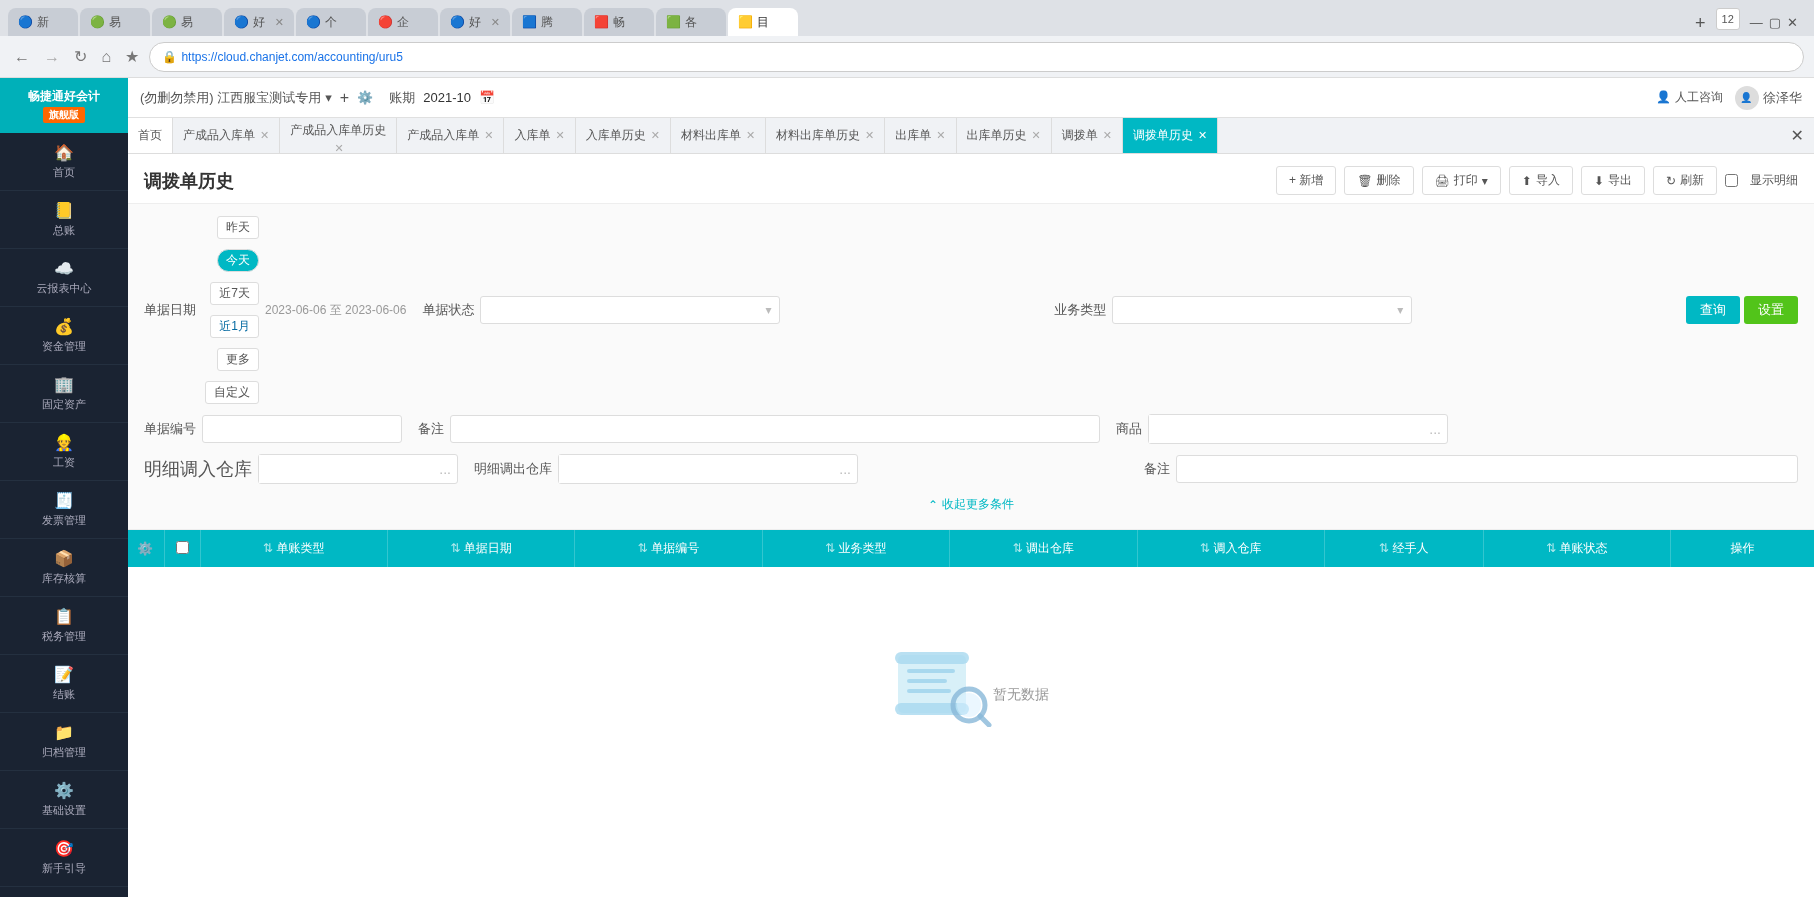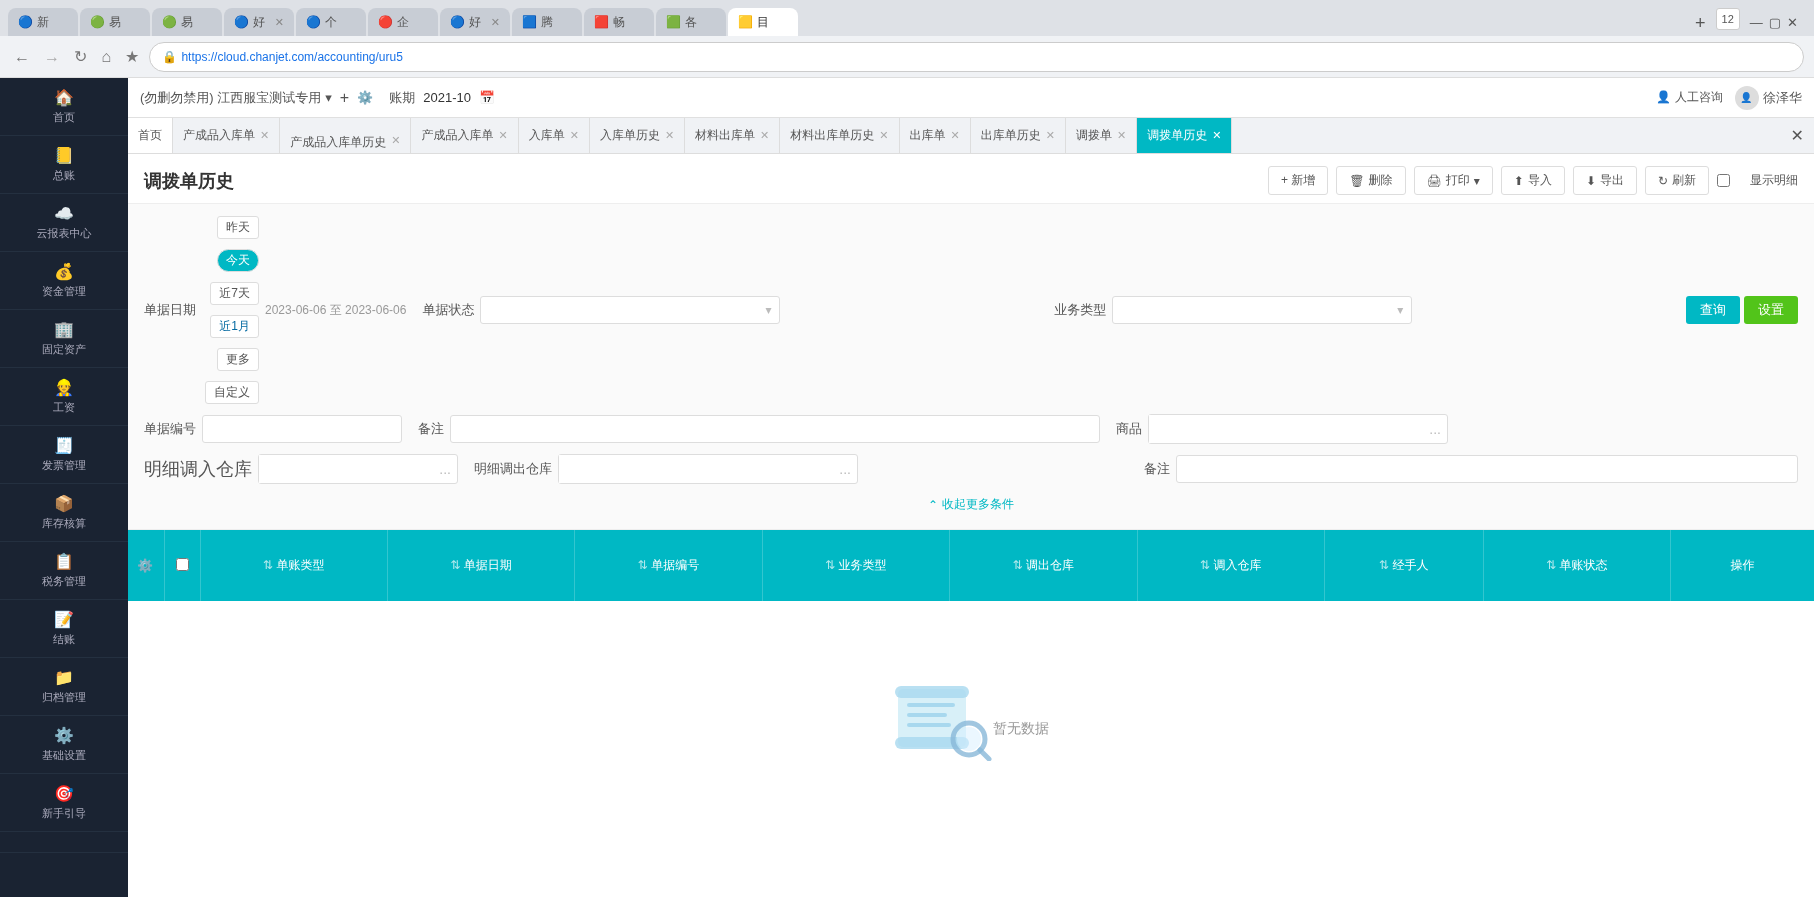--- a/index.html
+++ b/index.html
@@ -76,20 +76,24 @@
   <button style="background:none;border:none;cursor:pointer;font-size:16px;color:#777;padding:4px;">★</button>
   <div style="flex:1;height:30px;border:1px solid #ccc;border-radius:15px;padding:0 12px;font-size:12px;background:#fff;display:flex;align-items:center;color:#1a73e8;cursor:text;">
     <span style="color:#555;margin-right:4px;">🔒</span>
     <span>https://cloud.chanjet.com/accounting/uru5</span>
   </div>
 </div>
 
 <div style="display:flex; height:calc(897px - 78px);">
 
   <div style="width:128px;background:#1a2332;color:#fff;display:flex;flex-direction:column;flex-shrink:0;overflow:hidden;">
+    <div style="background:#00b0b9;padding:10px 8px;text-align:center;font-size:12px;color:#fff;font-weight:bold;line-height:1.4;position:relative;min-height:55px;display:flex;flex-direction:column;align-items:center;justify-content:center;">
+      <div>畅捷通好会计</div>
+      <div style="background:#ff6600;font-size:10px;padding:1px 6px;border-radius:2px;margin-top:2px;">旗舰版</div>
+    </div>
     <div id="sidebar-items" style="flex:1;overflow-y:auto;">
         <div style="display: flex; flex-direction: column; align-items: center; padding: 10px 4px; cursor: pointer; color: rgb(170, 170, 187); font-size: 11px; gap: 3px; border-bottom: 1px solid rgb(36, 48, 64);">
           <span style="font-size:16px;">🏠</span>
           <span>首页</span>
         </div>
         <div style="display: flex; flex-direction: column; align-items: center; padding: 10px 4px; cursor: pointer; color: rgb(170, 170, 187); font-size: 11px; gap: 3px; border-bottom: 1px solid rgb(36, 48, 64);">
           <span style="font-size:16px;">📒</span>
           <span>总账</span>
         </div>
         <div style="display: flex; flex-direction: column; align-items: center; padding: 10px 4px; cursor: pointer; color: rgb(170, 170, 187); font-size: 11px; gap: 3px; border-bottom: 1px solid rgb(36, 48, 64);">
@@ -163,21 +167,21 @@
 
     <div style="background:#f0f2f5;display:flex;align-items:center;border-bottom:1px solid #ddd;overflow-x:auto;flex-shrink:0;height:36px;">
       <div id="page-tabs-container" style="display:flex;align-items:center;flex:1;overflow:hidden;">
           <div style="height: 36px; padding: 0px 10px; display: flex; align-items: center; gap: 3px; cursor: pointer; font-size: 12px; color: rgb(85, 85, 85); white-space: nowrap; border-right: 1px solid rgb(221, 221, 221); background: rgb(255, 255, 255); flex-shrink: 0;">
             <span>首页</span>
           </div>
           <div style="height: 36px; padding: 0px 10px; display: flex; align-items: center; gap: 3px; cursor: pointer; font-size: 12px; color: rgb(85, 85, 85); white-space: nowrap; border-right: 1px solid rgb(221, 221, 221); background: rgb(240, 242, 245); flex-shrink: 0;">
             <span>产成品入库单</span>
             <span style="color:#aaa;cursor:pointer;font-size:11px;margin-left:2px;">✕</span>
           </div>
-          <div style="height: 36px; padding: 16px 10px; display: flex; align-items: flex-start; gap: 3px; cursor: pointer; font-size: 12px; color: rgb(85, 85, 85); white-space: nowrap; border-right: 1px solid rgb(221, 221, 221); background: rgb(240, 242, 245); flex-shrink: 0;">
+          <div style="height: 36px; padding: 4px 10px; display: flex; align-items: center; gap: 3px; cursor: pointer; font-size: 12px; color: rgb(85, 85, 85); white-space: nowrap; border-right: 1px solid rgb(221, 221, 221); background: rgb(240, 242, 245); flex-shrink: 0; flex-direction: column;">
             <span>产成品入库单历史</span>
             <span style="color:#aaa;cursor:pointer;font-size:11px;margin-left:2px;">✕</span>
           </div>
           <div style="height: 36px; padding: 0px 10px; display: flex; align-items: center; gap: 3px; cursor: pointer; font-size: 12px; color: rgb(85, 85, 85); white-space: nowrap; border-right: 1px solid rgb(221, 221, 221); background: rgb(240, 242, 245); flex-shrink: 0;">
             <span>产成品入库单</span>
             <span style="color:#aaa;cursor:pointer;font-size:11px;margin-left:2px;">✕</span>
           </div>
           <div style="height: 36px; padding: 0px 10px; display: flex; align-items: center; gap: 3px; cursor: pointer; font-size: 12px; color: rgb(85, 85, 85); white-space: nowrap; border-right: 1px solid rgb(221, 221, 221); background: rgb(240, 242, 245); flex-shrink: 0;">
             <span>入库单</span>
             <span style="color:#aaa;cursor:pointer;font-size:11px;margin-left:2px;">✕</span>
@@ -234,21 +238,21 @@
             <span>导入</span>
           </button>
           <button style="padding:5px 12px;border:1px solid #ddd;border-radius:3px;cursor:pointer;font-size:12px;background:#fff;color:#555;display:flex;align-items:center;gap:4px;">
             <span>⬇</span>
             <span>导出</span>
           </button>
           <button style="padding:5px 12px;border:1px solid #ddd;border-radius:3px;cursor:pointer;font-size:12px;background:#fff;color:#555;display:flex;align-items:center;gap:4px;">
             <span>↻</span>
             <span>刷新</span>
           </button>
-          <label style="display:flex;align-items:center;gap:20px;font-size:12px;color:#555;cursor:pointer;">
+          <label style="display:flex;align-items:center;gap:12px;font-size:12px;color:#555;cursor:pointer;">
             <input type="checkbox" style="">
             <span>显示明细</span>
           </label>
         </div>
       </div>
 
       <div style="padding:12px 16px;border-bottom:1px solid #eee;background:#fafafa;">
 
         <div style="display:flex;align-items:center;margin-bottom:10px;gap:16px;flex-wrap:wrap;">
           <div style="display:flex;align-items:center;gap:6px;">
@@ -350,21 +354,21 @@
               </th>
               <th style="padding:10px 8px;font-size:12px;font-weight:normal;text-align:center;border-right:1px solid rgba(255,255,255,0.2);cursor:pointer;white-space:nowrap;">
                 <span style="color:rgba(255,255,255,0.7);">⇅</span> 调出仓库
               </th>
               <th style="padding:10px 8px;font-size:12px;font-weight:normal;text-align:center;border-right:1px solid rgba(255,255,255,0.2);cursor:pointer;white-space:nowrap;">
                 <span style="color:rgba(255,255,255,0.7);">⇅</span> 调入仓库
               </th>
               <th style="padding:10px 8px;font-size:12px;font-weight:normal;text-align:center;border-right:1px solid rgba(255,255,255,0.2);cursor:pointer;white-space:nowrap;">
                 <span style="color:rgba(255,255,255,0.7);">⇅</span> 经手人
               </th>
-              <th style="padding:27px 8px;font-size:12px;font-weight:normal;text-align:center;border-right:1px solid rgba(255,255,255,0.2);cursor:pointer;white-space:nowrap;">
+              <th style="padding:10px 8px;font-size:12px;font-weight:normal;text-align:center;border-right:1px solid rgba(255,255,255,0.2);cursor:pointer;white-space:nowrap;">
                 <span style="color:rgba(255,255,255,0.7);">⇅</span> 单账状态
               </th>
               <th style="padding:10px 8px;font-size:12px;font-weight:normal;text-align:center;white-space:nowrap;min-width:60px;">操作</th>
             </tr>
           </thead>
           <tbody id="table-body">
           </tbody>
         </table>
       </div>
 

